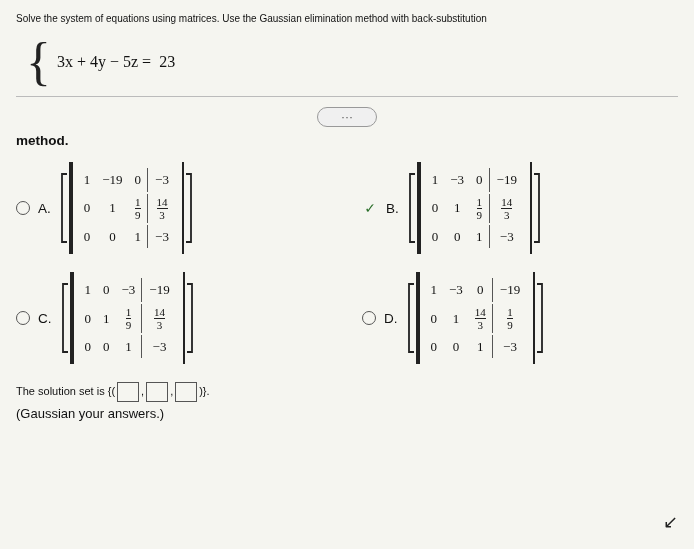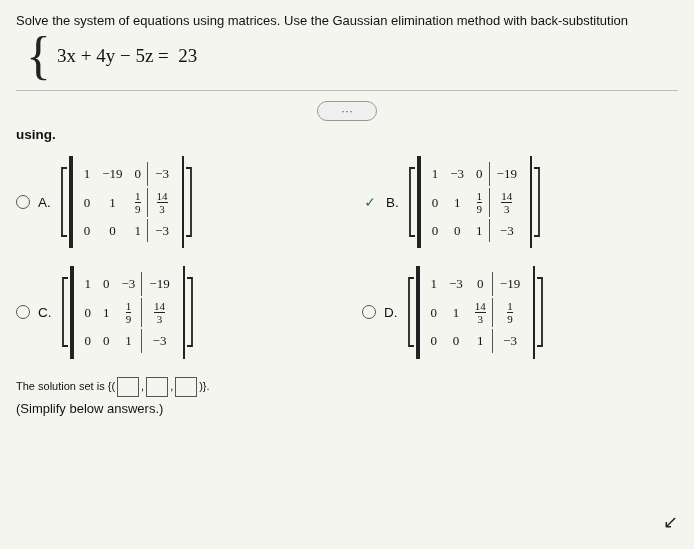--- a/index.html
+++ b/index.html
@@ -6,42 +6,43 @@
     body {
       background: #f5f5f0;
       font-family: 'Times New Roman', Times, serif;
       font-size: 15px;
       width: 694px;
       min-height: 549px;
       padding: 12px 16px;
       color: #111;
     }
     .problem-header {
-      font-size: 13px;
-      font-family: Arial, sans-serif;
+      font-size: 10px;
+      font-family: Arial, sans-serif;
+      margin-bottom: 10px;
       line-height: 1.4;
     }
     .equations {
       display: flex;
       align-items: center;
       margin-left: 10px;
       margin-bottom: 8px;
     }
     .brace {
       font-size: 52px;
       line-height: 1;
       font-weight: 100;
       margin-right: 6px;
       color: #222;
     }
     .eq-list {
       display: flex;
       flex-direction: column;
       gap: 1px;
-      font-size: 19px;
+      font-size: 16px;
     }
     .eq-list div { line-height: 1.6; }
     .divider {
       border: none;
       border-top: 1px solid #bbb;
       margin: 8px 0 10px 0;
     }
     .below-label {
       font-family: Arial, sans-serif;
       font-size: 13.5px;
@@ -191,21 +192,21 @@
     <div>3x + 4y − 5z = &nbsp;23</div>
   </div>
 </div>
 
 <hr class="divider">
 
 <div class="dots-row">
   <span class="dots-btn">···</span>
 </div>
 
-<div class="below-label">using.</div>
+<div class="below-label">method.</div>
 
 <div class="options-grid">
 
   <div class="option">
     <div class="radio-circle"></div>
     <span class="option-label">A.</span>
     <div class="mat-container">
       <svg class="bracket-svg" width="10" height="72" viewBox="0 0 10 72">
           <path d="M8,2 L3,2 L3,70 L8,70"></path>
         </svg>
@@ -364,15 +365,15 @@
           <path d="M2,2 L7,2 L7,70 L2,70"></path>
         </svg>
     </div>
   </div>
 
 </div>
 
 <div class="solution-set">
   <span>The solution set is {(</span><span class="solution-box"></span><span>,</span><span class="solution-box"></span><span>,</span><span class="solution-box"></span><span>)}.</span>
 </div>
-<div class="simplify-note">(Simplify below answers.)</div>
+<div class="simplify-note">(Gaussian your answers.)</div>
 
 <div class="cursor-arrow">↙</div>
 
 </body></html>

